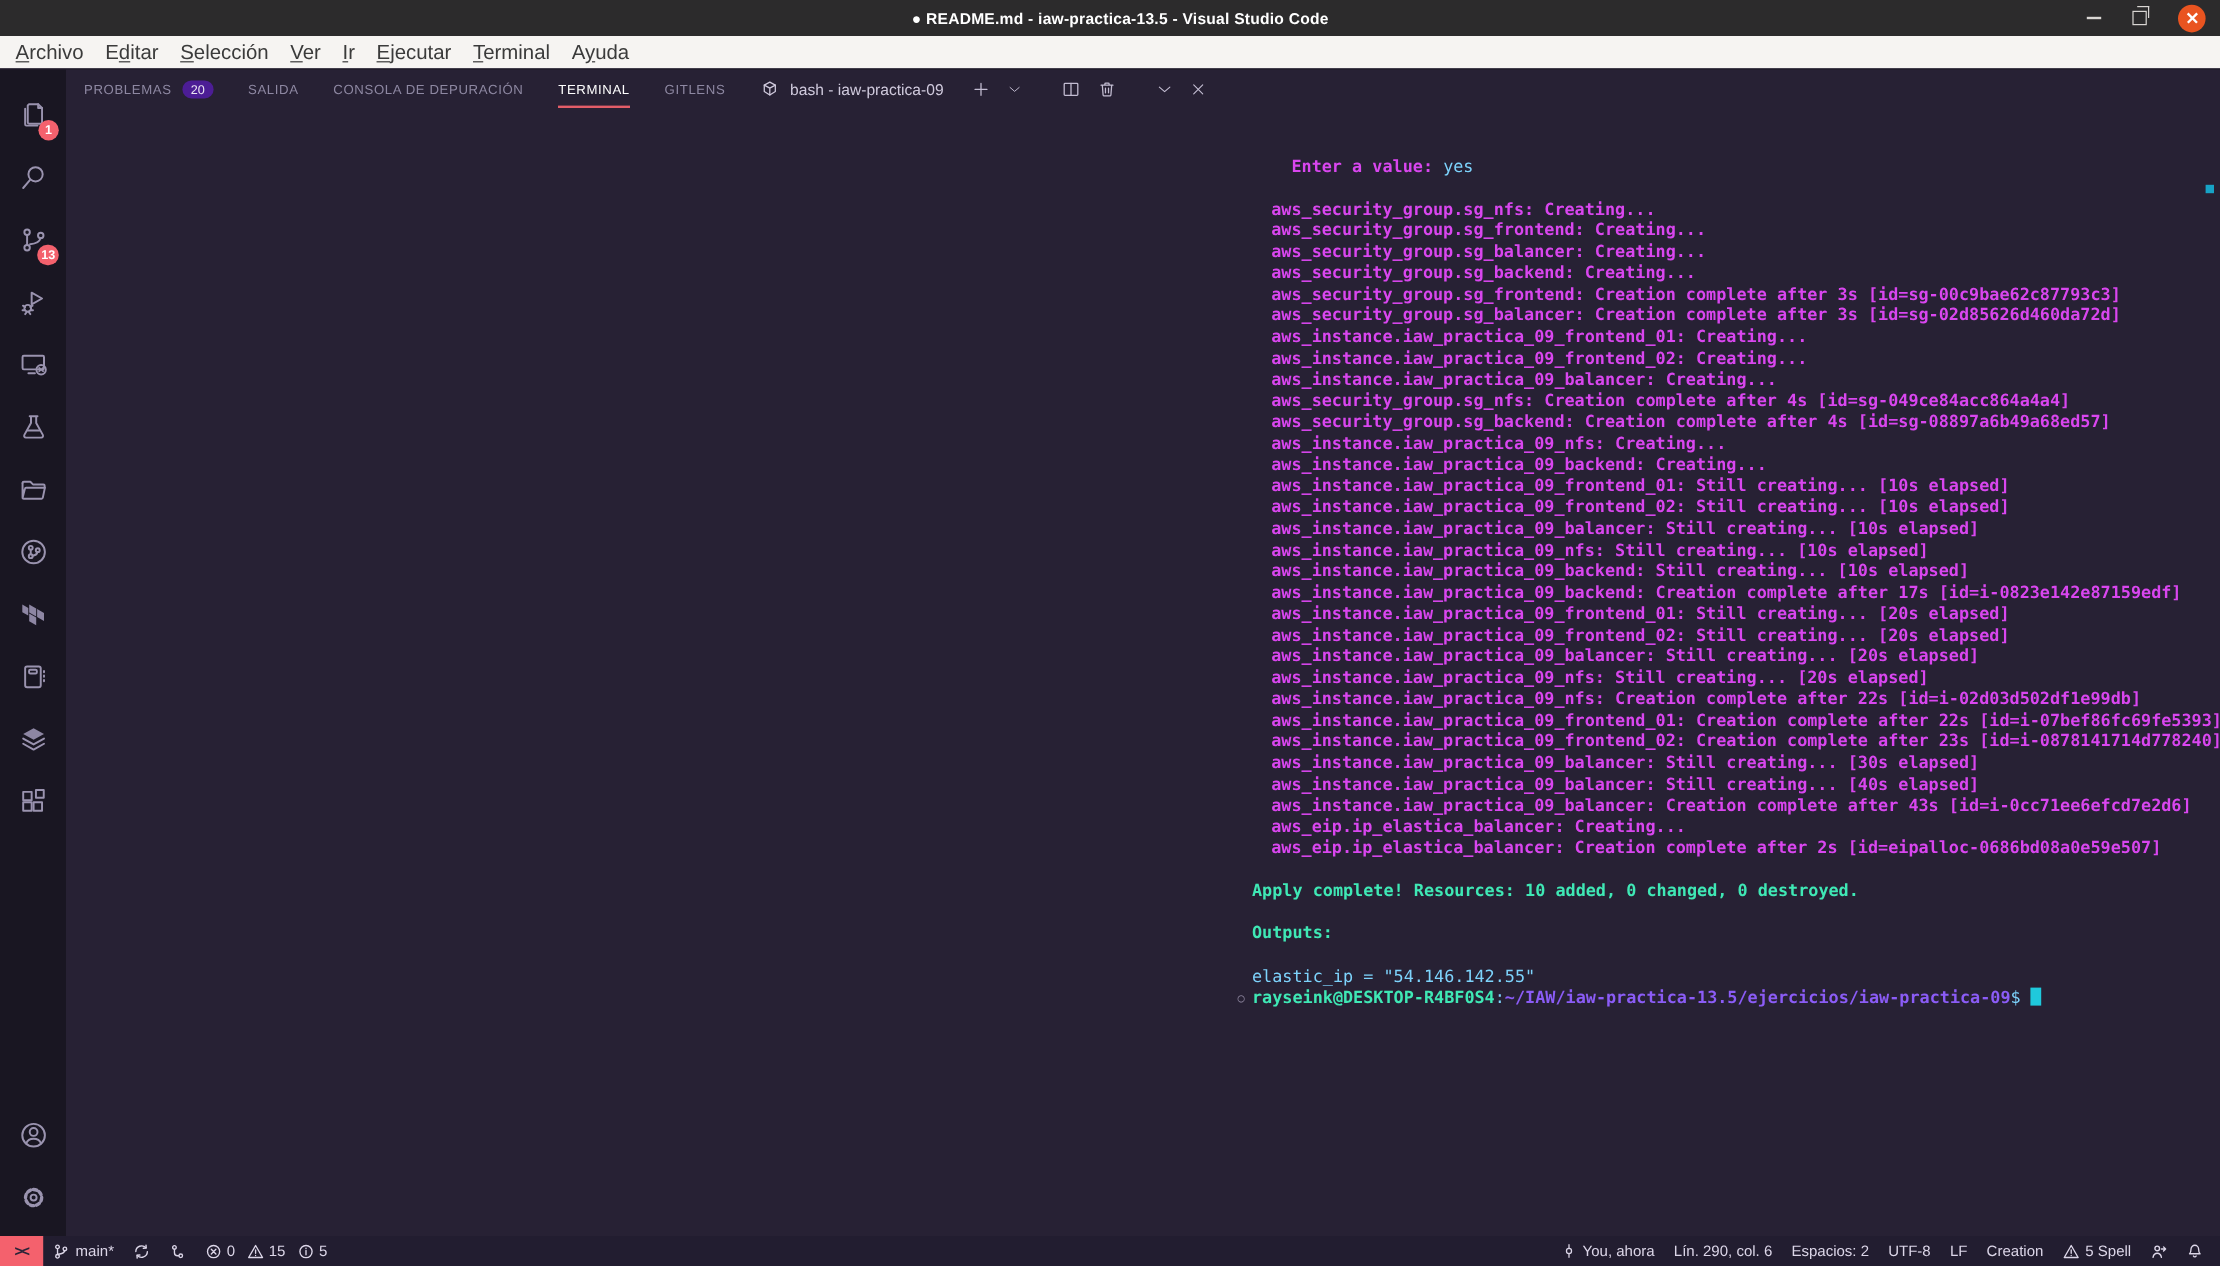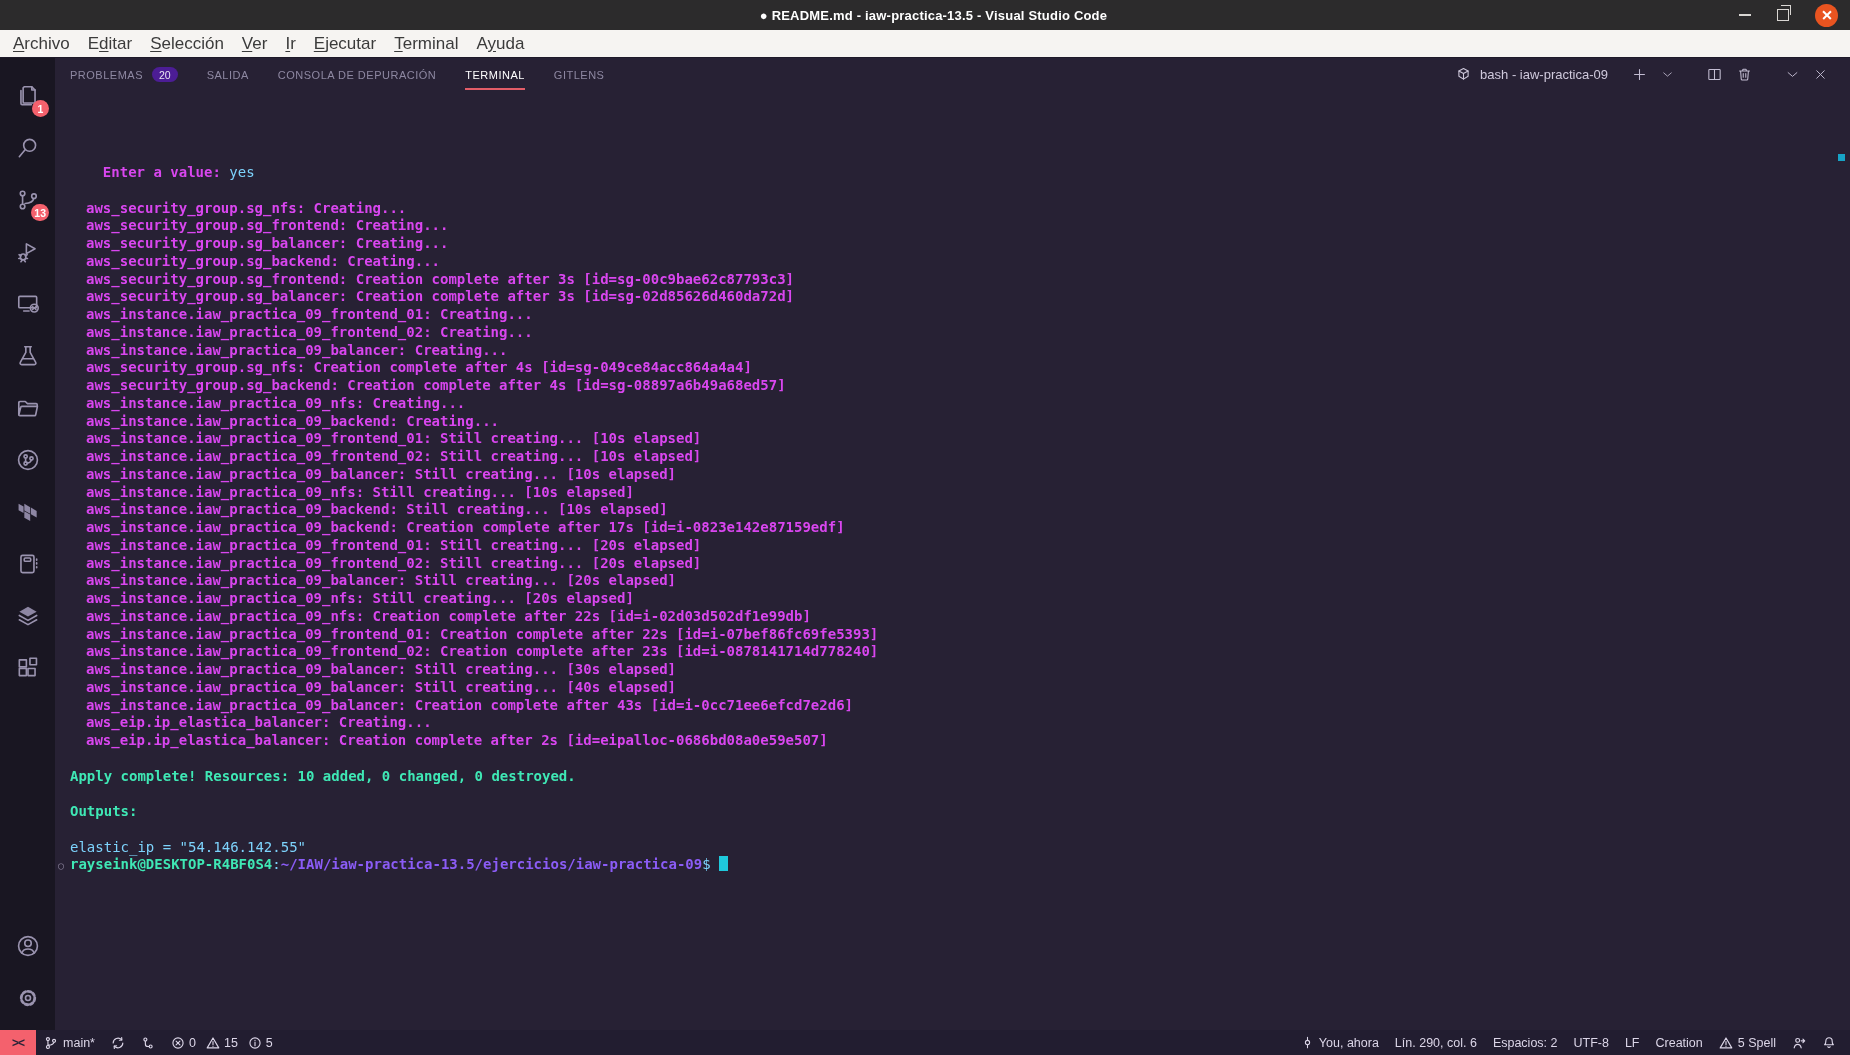--- a/index.html
+++ b/index.html
@@ -28,21 +28,21 @@
   
   .activitybar{width:55px;background:#191622;display:flex;flex-direction:column;padding-top:12px;flex:none;}
   .act-item{height:52px;display:flex;align-items:center;justify-content:center;position:relative;cursor:pointer;}
   .act-item svg{stroke:#9a93af;fill:none;stroke-width:1.5;stroke-linecap:round;stroke-linejoin:round;}
   .act-item svg .fill{fill:#8d86a3;stroke:none;}
   .act-badge{position:absolute;right:6px;bottom:5px;min-width:17px;height:17px;border-radius:9px;
        background:#f4616d;color:#fff;font-size:10.5px;font-weight:700;display:flex;align-items:center;
        justify-content:center;padding:0 3px;box-sizing:border-box;}
   .act-bottom{margin-top:auto;padding-bottom:6px;}
   
-  .panel{flex:1;display:flex;flex-direction:column;min-width:0;position:relative;}
+  .panel{flex:1;display:flex;flex-direction:row;min-width:0;position:relative;}
   .panel-header{height:33px;display:flex;align-items:center;padding-left:15px;flex:none;}
   .ptab{height:33px;display:flex;align-items:center;gap:9px;margin-right:29px;color:#8e88a2;
        font-size:11px;letter-spacing:.5px;cursor:pointer;position:relative;}
   .ptab.active{color:#fff;}
   .ptab.active::after{content:'';position:absolute;left:0;right:0;bottom:1px;height:2px;background:#e25d68;}
   .pbadge{background:#4c1d95;color:#eae5f2;border-radius:9px;padding:1.5px 7px;font-size:10.5px;letter-spacing:0;}
   .panel-actions{margin-left:auto;display:flex;align-items:center;gap:13px;padding-right:22px;color:#c3bdd2;}
   .panel-actions svg{stroke:currentColor;fill:none;stroke-width:1.5;stroke-linecap:round;stroke-linejoin:round;display:block;}
   .term-title{display:flex;align-items:center;gap:8px;font-size:13px;color:#cfc9dc;margin-right:10px;}
   .sep{width:6px;}

